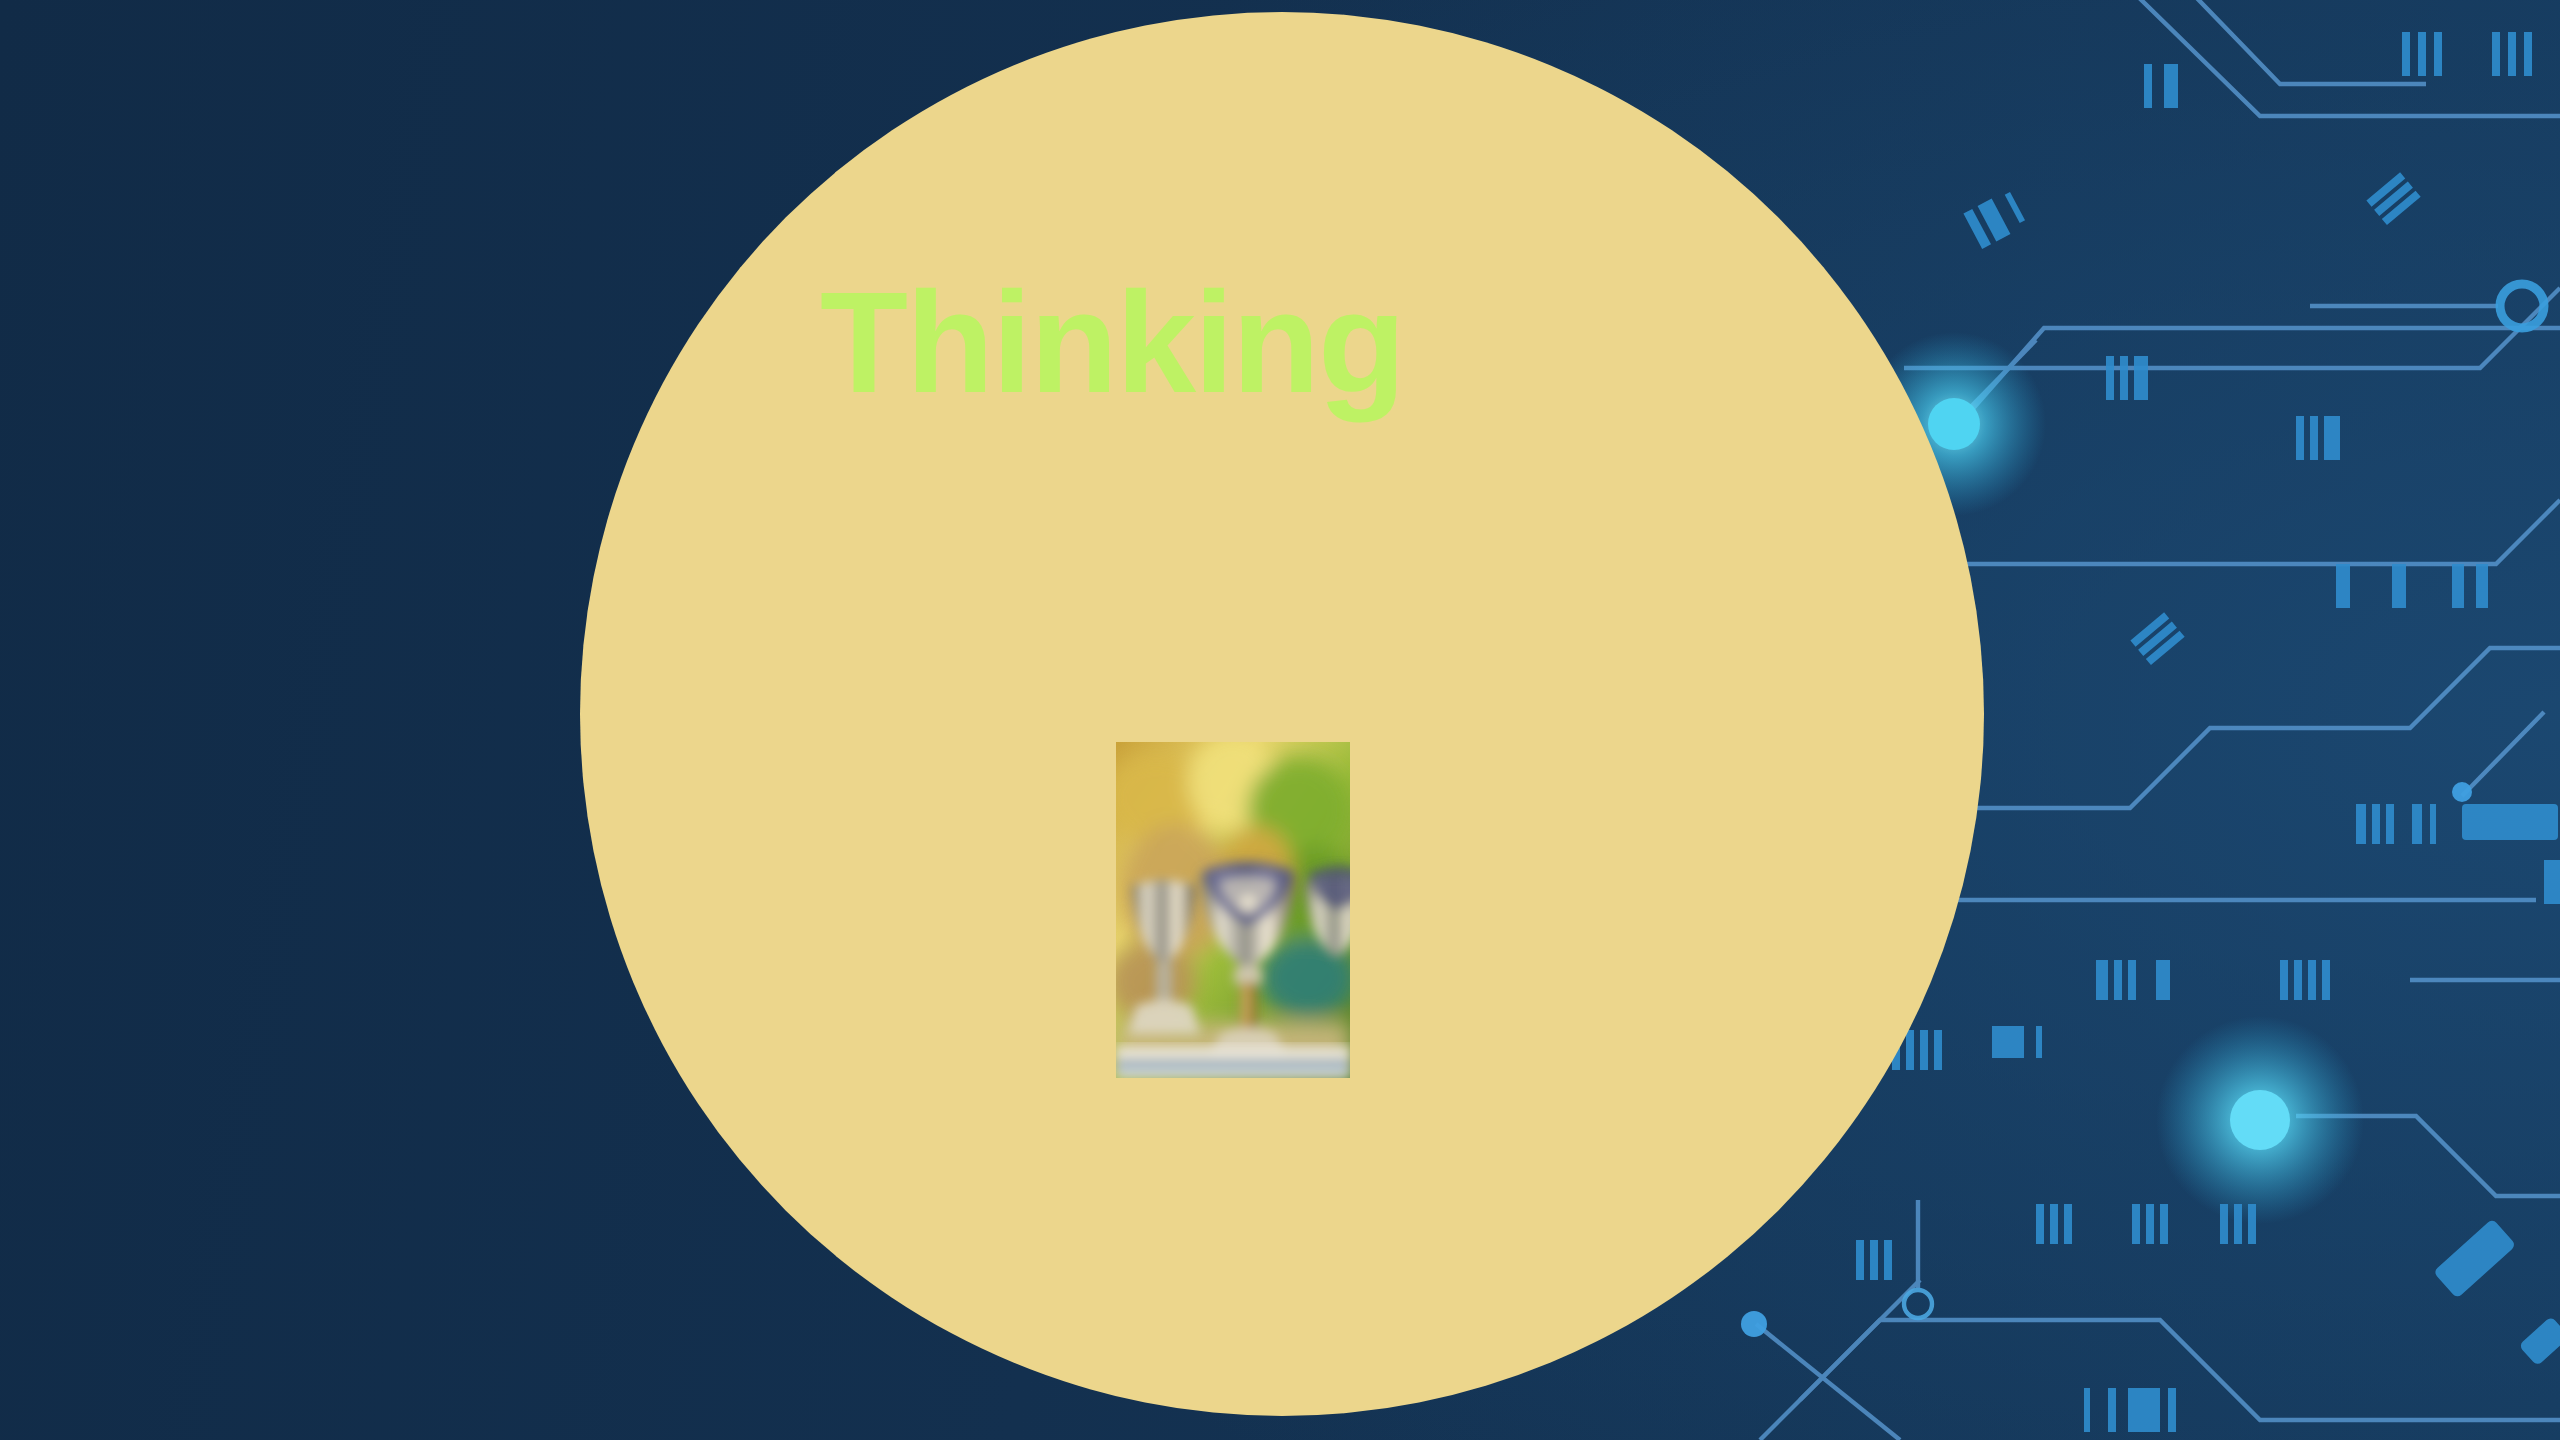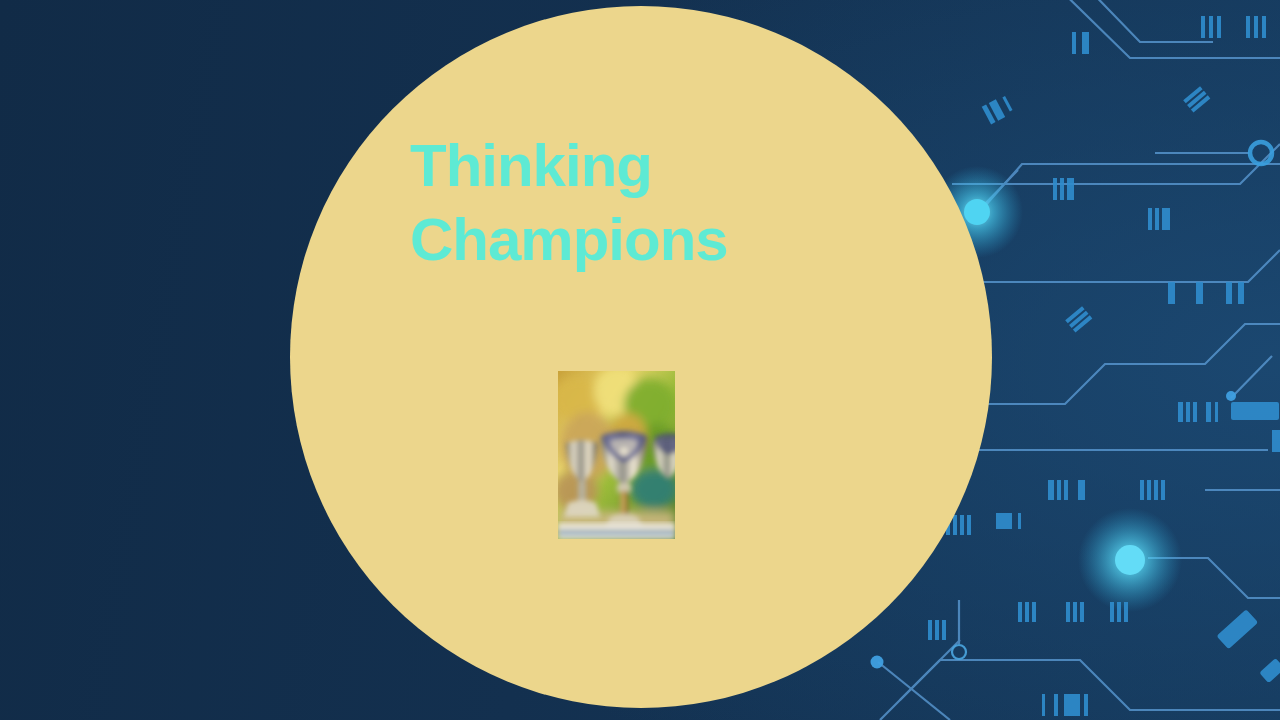--- a/index.html
+++ b/index.html
@@ -40,24 +40,24 @@
     border-radius: 50%;
     background: #ecd68c;
   }
   #title-block {
     position: absolute;
     left: 410px;
     top: 136px;
     width: 520px;
   }
   .title-line {
-    font-size: 60px;
+    font-size: 72px;
     line-height: 1.0;
     font-weight: bold;
-    color: #5eead4;
+    color: #bef264;
     letter-spacing: -1px;
     white-space: nowrap;
     margin: 0;
     padding: 0;
   }
   .title-line + .title-line {
     margin-top: 14px;
   }
   #trophy-photo {
     position: absolute;
@@ -232,21 +232,20 @@
 
         <rect x="1231" y="402" width="48" height="18" rx="2"></rect>
       </g>
     </svg>
   </div>
 
   <div id="circle-panel"></div>
 
   <div id="title-block">
     <div class="title-line">Thinking</div>
-    <div class="title-line">Champions</div>
   </div>
 
   <div id="trophy-photo">
     <svg width="117" height="168" viewBox="0 0 117 168" xmlns="http://www.w3.org/2000/svg">
       <defs>
         <linearGradient id="bokeh" x1="0" y1="0" x2="1" y2="1">
           <stop offset="0%" stop-color="#c9a23a"></stop>
           <stop offset="30%" stop-color="#e8d46b"></stop>
           <stop offset="55%" stop-color="#9bbb3a"></stop>
           <stop offset="100%" stop-color="#4e7a22"></stop>

